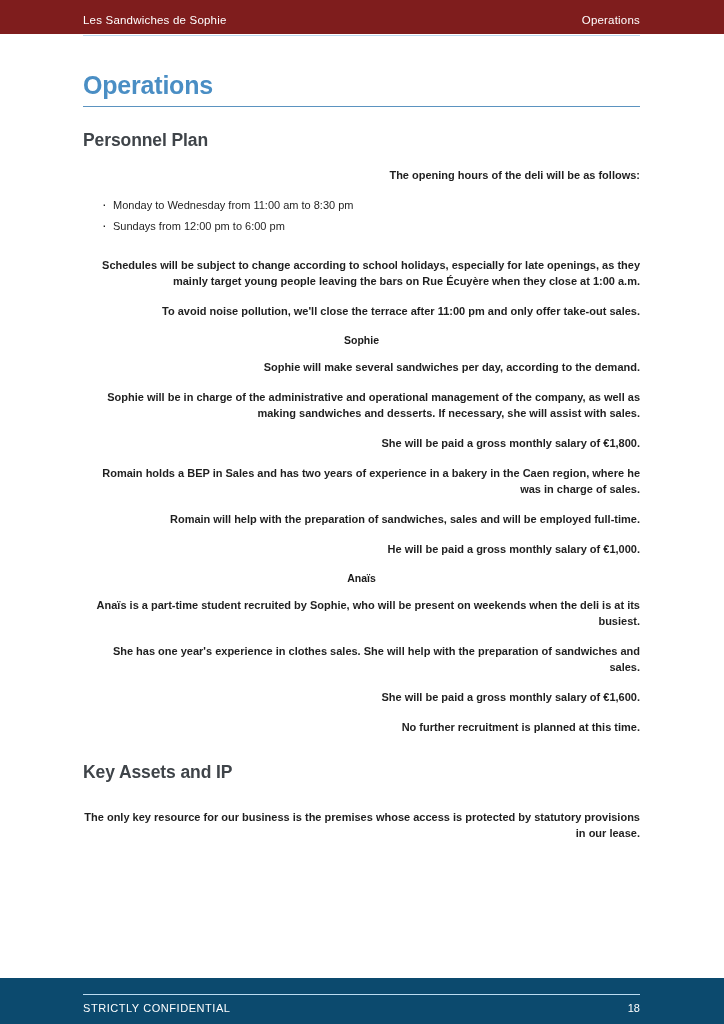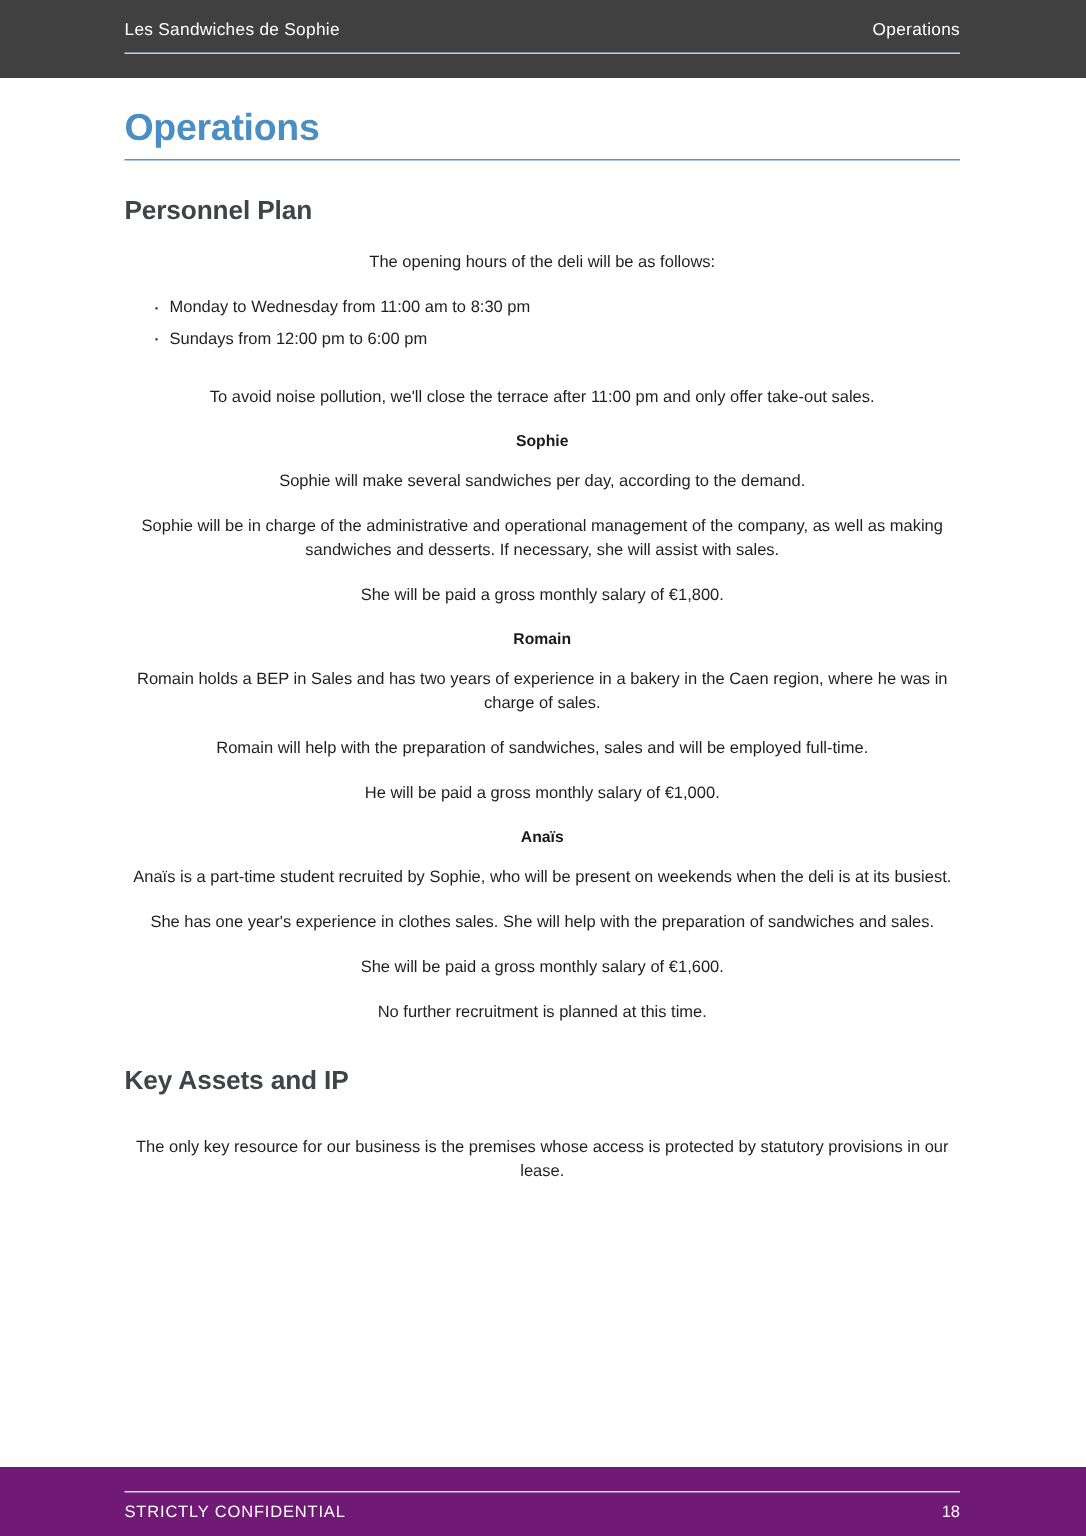--- a/index.html
+++ b/index.html
@@ -21,22 +21,22 @@
     height: 1024px;
     background: #ffffff;
   }
 
   
   .header-band {
     position: absolute;
     left: 0;
     top: 0;
     width: 724px;
-    height: 52px;
-    background: #404040;
+    height: 34px;
+    background: #7f1d1d;
   }
   .header-inner {
     position: absolute;
     left: 83px;
     top: 14px;
     width: 557px;
     height: 22px;
     display: flex;
     align-items: flex-start;
     justify-content: space-between;
@@ -96,21 +96,22 @@
     line-height: 14px;
     margin: 0 0 12px 0;
     text-align: center;
   }
 
   p.body {
     color: #1f1f1f;
     font-size: 11px;
     line-height: 16px;
     margin: 0 0 14px 0;
-    text-align: center;
+    text-align: right;
+    font-weight: bold;
   }
 
   ul.bullets {
     list-style: none;
     margin: 0 0 14px 0;
     padding: 0 0 0 19px;
   }
   ul.bullets li {
     position: relative;
     color: #1f1f1f;
@@ -134,21 +135,21 @@
 
   .block-gap { height: 9px; }
 
   
   .footer-band {
     position: absolute;
     left: 0;
     top: 978px;
     width: 724px;
     height: 46px;
-    background: #701a75;
+    background: #0c4a6e;
   }
   .footer-inner {
     position: absolute;
     left: 83px;
     top: 16px;
     width: 557px;
     display: flex;
     align-items: flex-start;
     justify-content: space-between;
     border-top: 1px solid #bcdcf1;
@@ -190,28 +191,28 @@
 
     <p class="body">The opening hours of the deli will be as follows:</p>
 
     <ul class="bullets">
       <li>Monday to Wednesday from 11:00 am to 8:30 pm</li>
       <li>Sundays from 12:00 pm to 6:00 pm</li>
     </ul>
 
     <div class="block-gap"></div>
 
+    <p class="body">Schedules will be subject to change according to school holidays, especially for late openings, as they mainly target young people leaving the bars on Rue Écuyère when they close at 1:00 a.m.</p>
     <p class="body">To avoid noise pollution, we'll close the terrace after 11:00 pm and only offer take-out sales.</p>
 
     <h3 class="h3">Sophie</h3>
     <p class="body">Sophie will make several sandwiches per day, according to the demand.</p>
     <p class="body">Sophie will be in charge of the administrative and operational management of the company, as well as making sandwiches and desserts. If necessary, she will assist with sales.</p>
     <p class="body">She will be paid a gross monthly salary of €1,800.</p>
 
-    <h3 class="h3">Romain</h3>
     <p class="body">Romain holds a BEP in Sales and has two years of experience in a bakery in the Caen region, where he was in charge of sales.</p>
     <p class="body">Romain will help with the preparation of sandwiches, sales and will be employed full-time.</p>
     <p class="body">He will be paid a gross monthly salary of €1,000.</p>
 
     <h3 class="h3">Anaïs</h3>
     <p class="body">Anaïs is a part-time student recruited by Sophie, who will be present on weekends when the deli is at its busiest.</p>
     <p class="body">She has one year's experience in clothes sales. She will help with the preparation of sandwiches and sales.</p>
     <p class="body">She will be paid a gross monthly salary of €1,600.</p>
 
     <p class="body">No further recruitment is planned at this time.</p>

